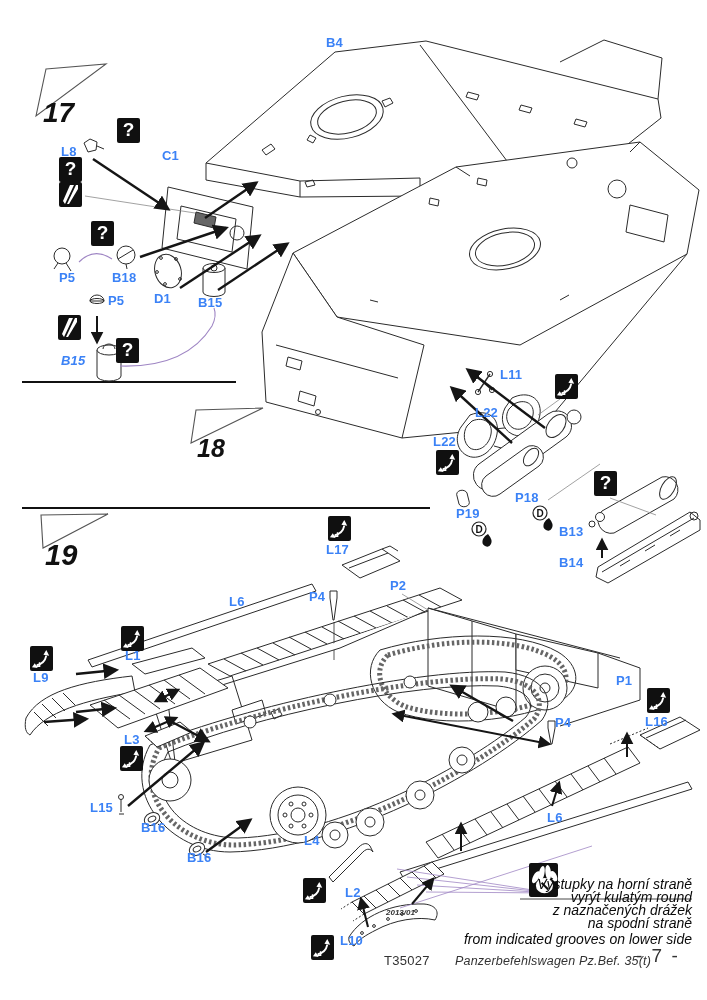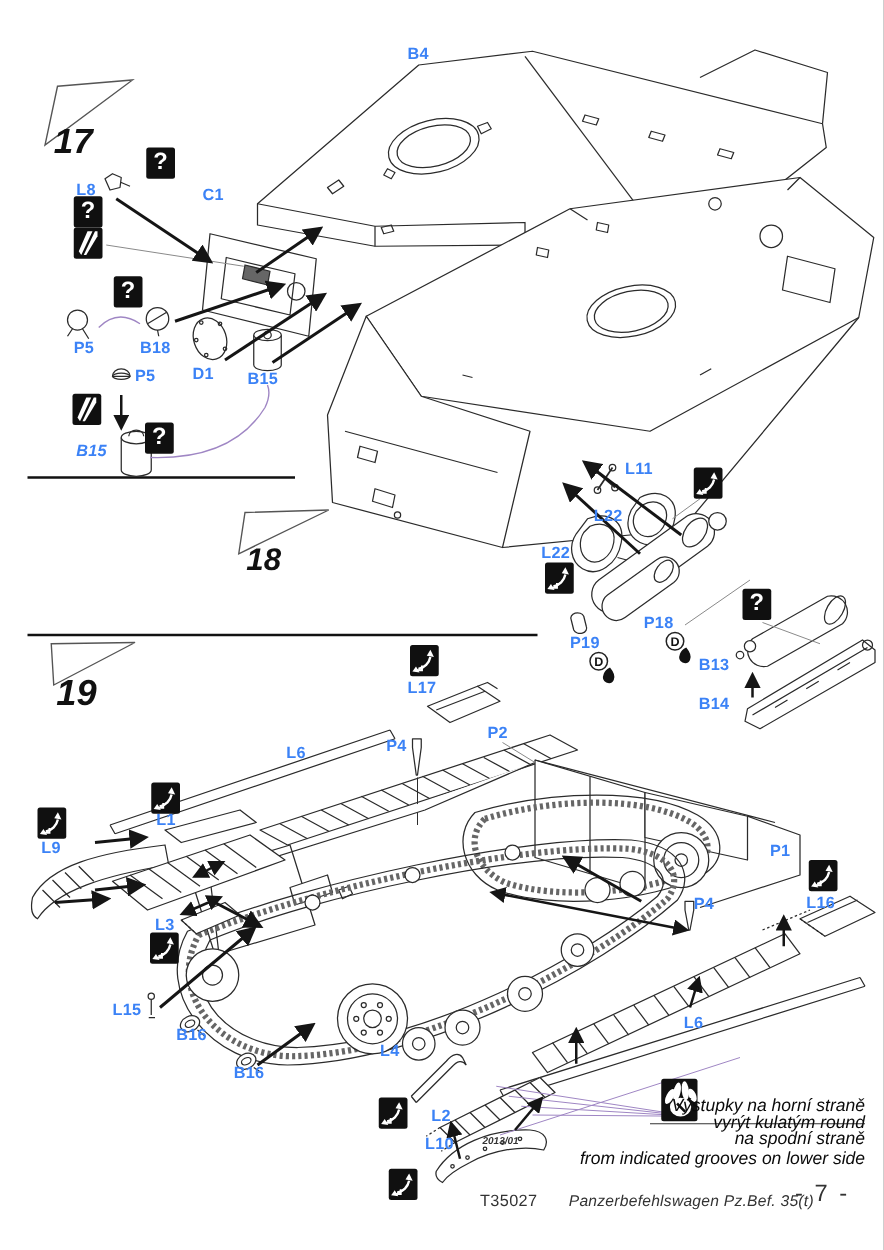--- a/index.html
+++ b/index.html
@@ -320,21 +320,21 @@
 <span class="plabel" style="left:229px;top:595px;">L6</span>
 <span class="plabel" style="left:309px;top:590px;">P4</span>
 <span class="plabel" style="left:125px;top:649px;">L1</span>
 <span class="plabel" style="left:33px;top:671px;">L9</span>
 <span class="plabel" style="left:124px;top:733px;">L3</span>
 <span class="plabel" style="left:90px;top:801px;">L15</span>
 <span class="plabel" style="left:141px;top:821px;">B16</span>
 <span class="plabel" style="left:187px;top:851px;">B16</span>
 <span class="plabel" style="left:304px;top:834px;">L4</span>
 <span class="plabel" style="left:345px;top:886px;">L2</span>
-<span class="plabel" style="left:340px;top:908px;">L10</span>
+<span class="plabel" style="left:340px;top:934px;">L10</span>
 <span class="plabel" style="left:555px;top:716px;">P4</span>
 <span class="plabel" style="left:616px;top:674px;">P1</span>
 <span class="plabel" style="left:645px;top:715px;">L16</span>
 <span class="plabel" style="left:547px;top:811px;">L6</span>
 
 <div class="sq" style="left:117px;top:118px;">
       <span class="q">?</span>
     </div>
 <div class="sq" style="left:59px;top:157px;">
       <span class="q">?</span>
@@ -444,20 +444,21 @@
       <ellipse cx="20" cy="10" rx="3" ry="8" transform="rotate(-6 20 10)"></ellipse>
       <ellipse cx="26" cy="14" rx="3" ry="6" transform="rotate(-24 26 14)"></ellipse>
     </g>
     <path d="M13,21 l7,7" stroke="#101010" stroke-width="2.2"></path>
   </svg>
 </div>
 
 <div class="note">
   <div>Výstupky na horní straně</div>
   <div>vyrýt kulatým round</div>
+  <div>z naznačených drážek</div>
   <div>na spodní straně</div>
   <div style="height:3px;"></div>
   <div>from indicated grooves on lower side</div>
 </div>
 
 <span class="footer f-date">2013/01</span>
 <span class="footer f-kit">T35027</span>
 <span class="footer f-name">Panzerbefehlswagen Pz.Bef. 35(t)</span>
 <span class="footer f-page">- 7 -</span>
 

